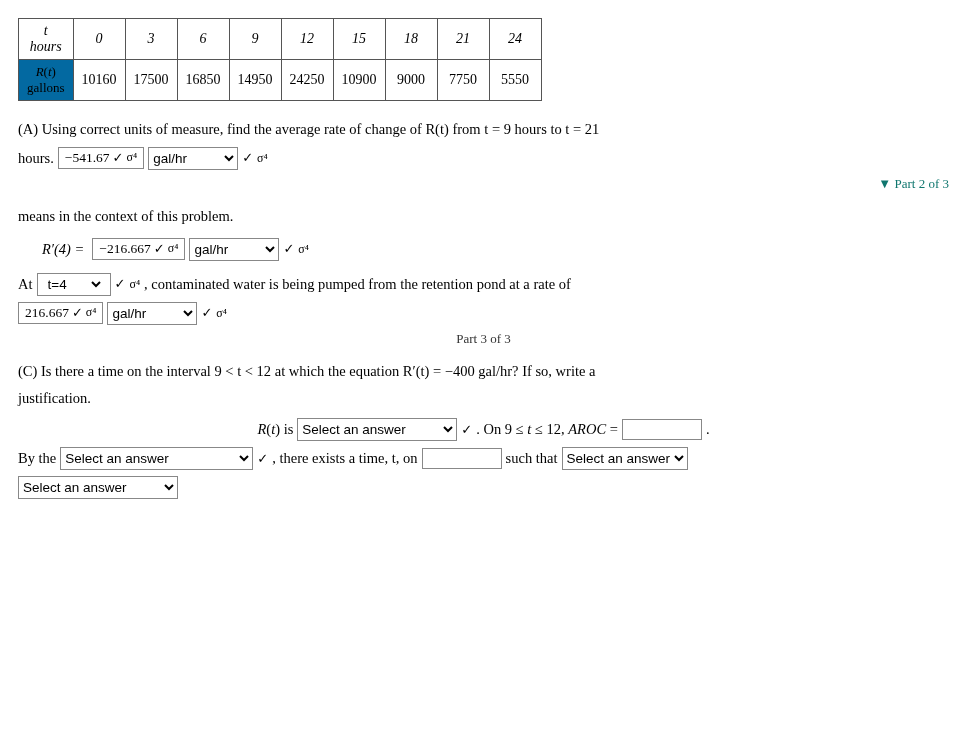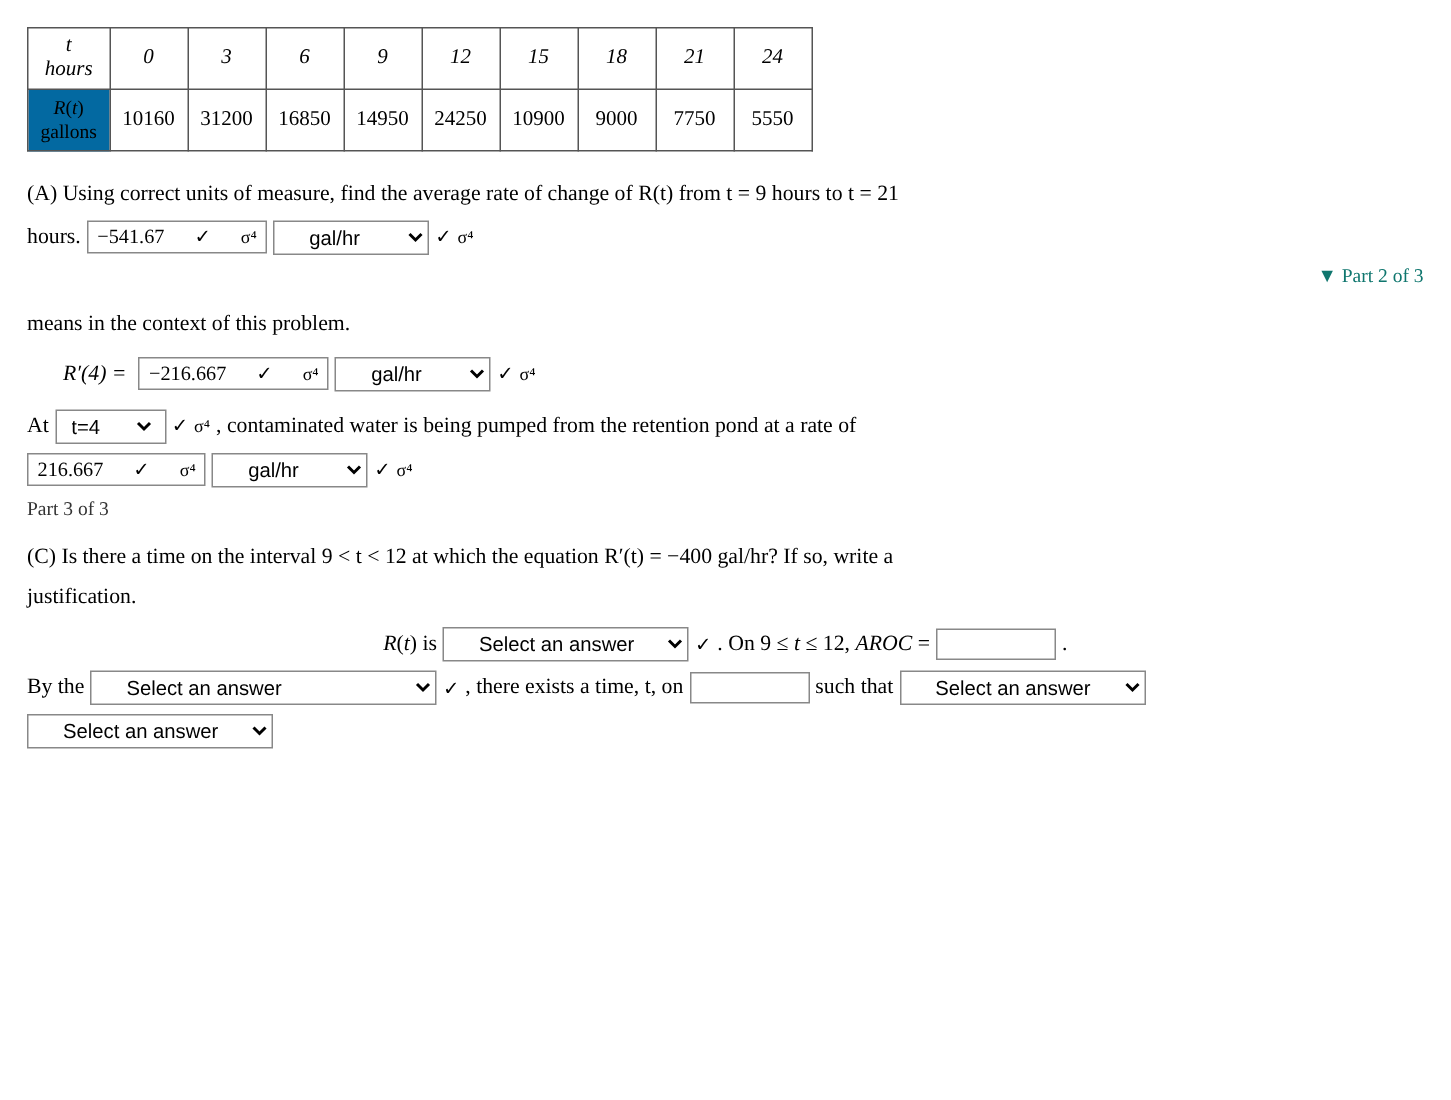--- a/index.html
+++ b/index.html
@@ -61,21 +61,21 @@
       align-items: center;
       flex-wrap: wrap;
       gap: 4px;
       margin-bottom: 6px;
       font-size: 14.5px;
     }
 
     
     select.ans-select {
       font-size: 13.5px;
-      padding: 2px 19px;
+      padding: 2px 0;
       border: 1px solid #888;
       background: #fff;
       min-width: 90px;
     }
     select.ans-select-wide {
       min-width: 160px;
     }
     select.ans-select-med {
       min-width: 120px;
     }
@@ -83,26 +83,26 @@
       font-size: 13.5px;
       padding: 2px 4px;
       border: 1px solid #888;
       width: 80px;
       text-align: center;
     }
 
     
     .val-box {
       display: inline-flex;
-      align-items: center;
+      align-items: flex-start;
       border: 1px solid #888;
       padding: 2px 6px;
       font-size: 13.5px;
       background: #fff;
-      gap: 20px;
+      gap: 3px;
     }
     .checkmark {
       color: #000;
       font-size: 13px;
     }
     .sigma-icon {
       font-size: 12px;
       color: #000000;
       cursor: pointer;
     }
@@ -112,21 +112,21 @@
       font-style: italic;
       margin-right: 4px;
     }
 
     .indent {
       margin-left: 24px;
     }
 
     
     .part3-label {
-      text-align: left;
+      text-align: center;
       font-size: 13px;
       color: #333;
       margin-top: 4px;
     }
   </style>
 </head>
 <body>
 
 <table class="data-table">
   <tbody>
@@ -142,21 +142,21 @@
     <td class="header-cell">15</td>
     <td class="header-cell">18</td>
     <td class="header-cell">21</td>
     <td class="header-cell">24</td>
   </tr>
   <tr>
     <td class="label-cell">
       <i>R</i>(<i>t</i>)<br>gallons
     </td>
     <td>10160</td>
-    <td>31200</td>
+    <td>17500</td>
     <td>16850</td>
     <td>14950</td>
     <td>24250</td>
     <td>10900</td>
     <td>9000</td>
     <td>7750</td>
     <td>5550</td>
   </tr>
 </tbody>
   </table>

